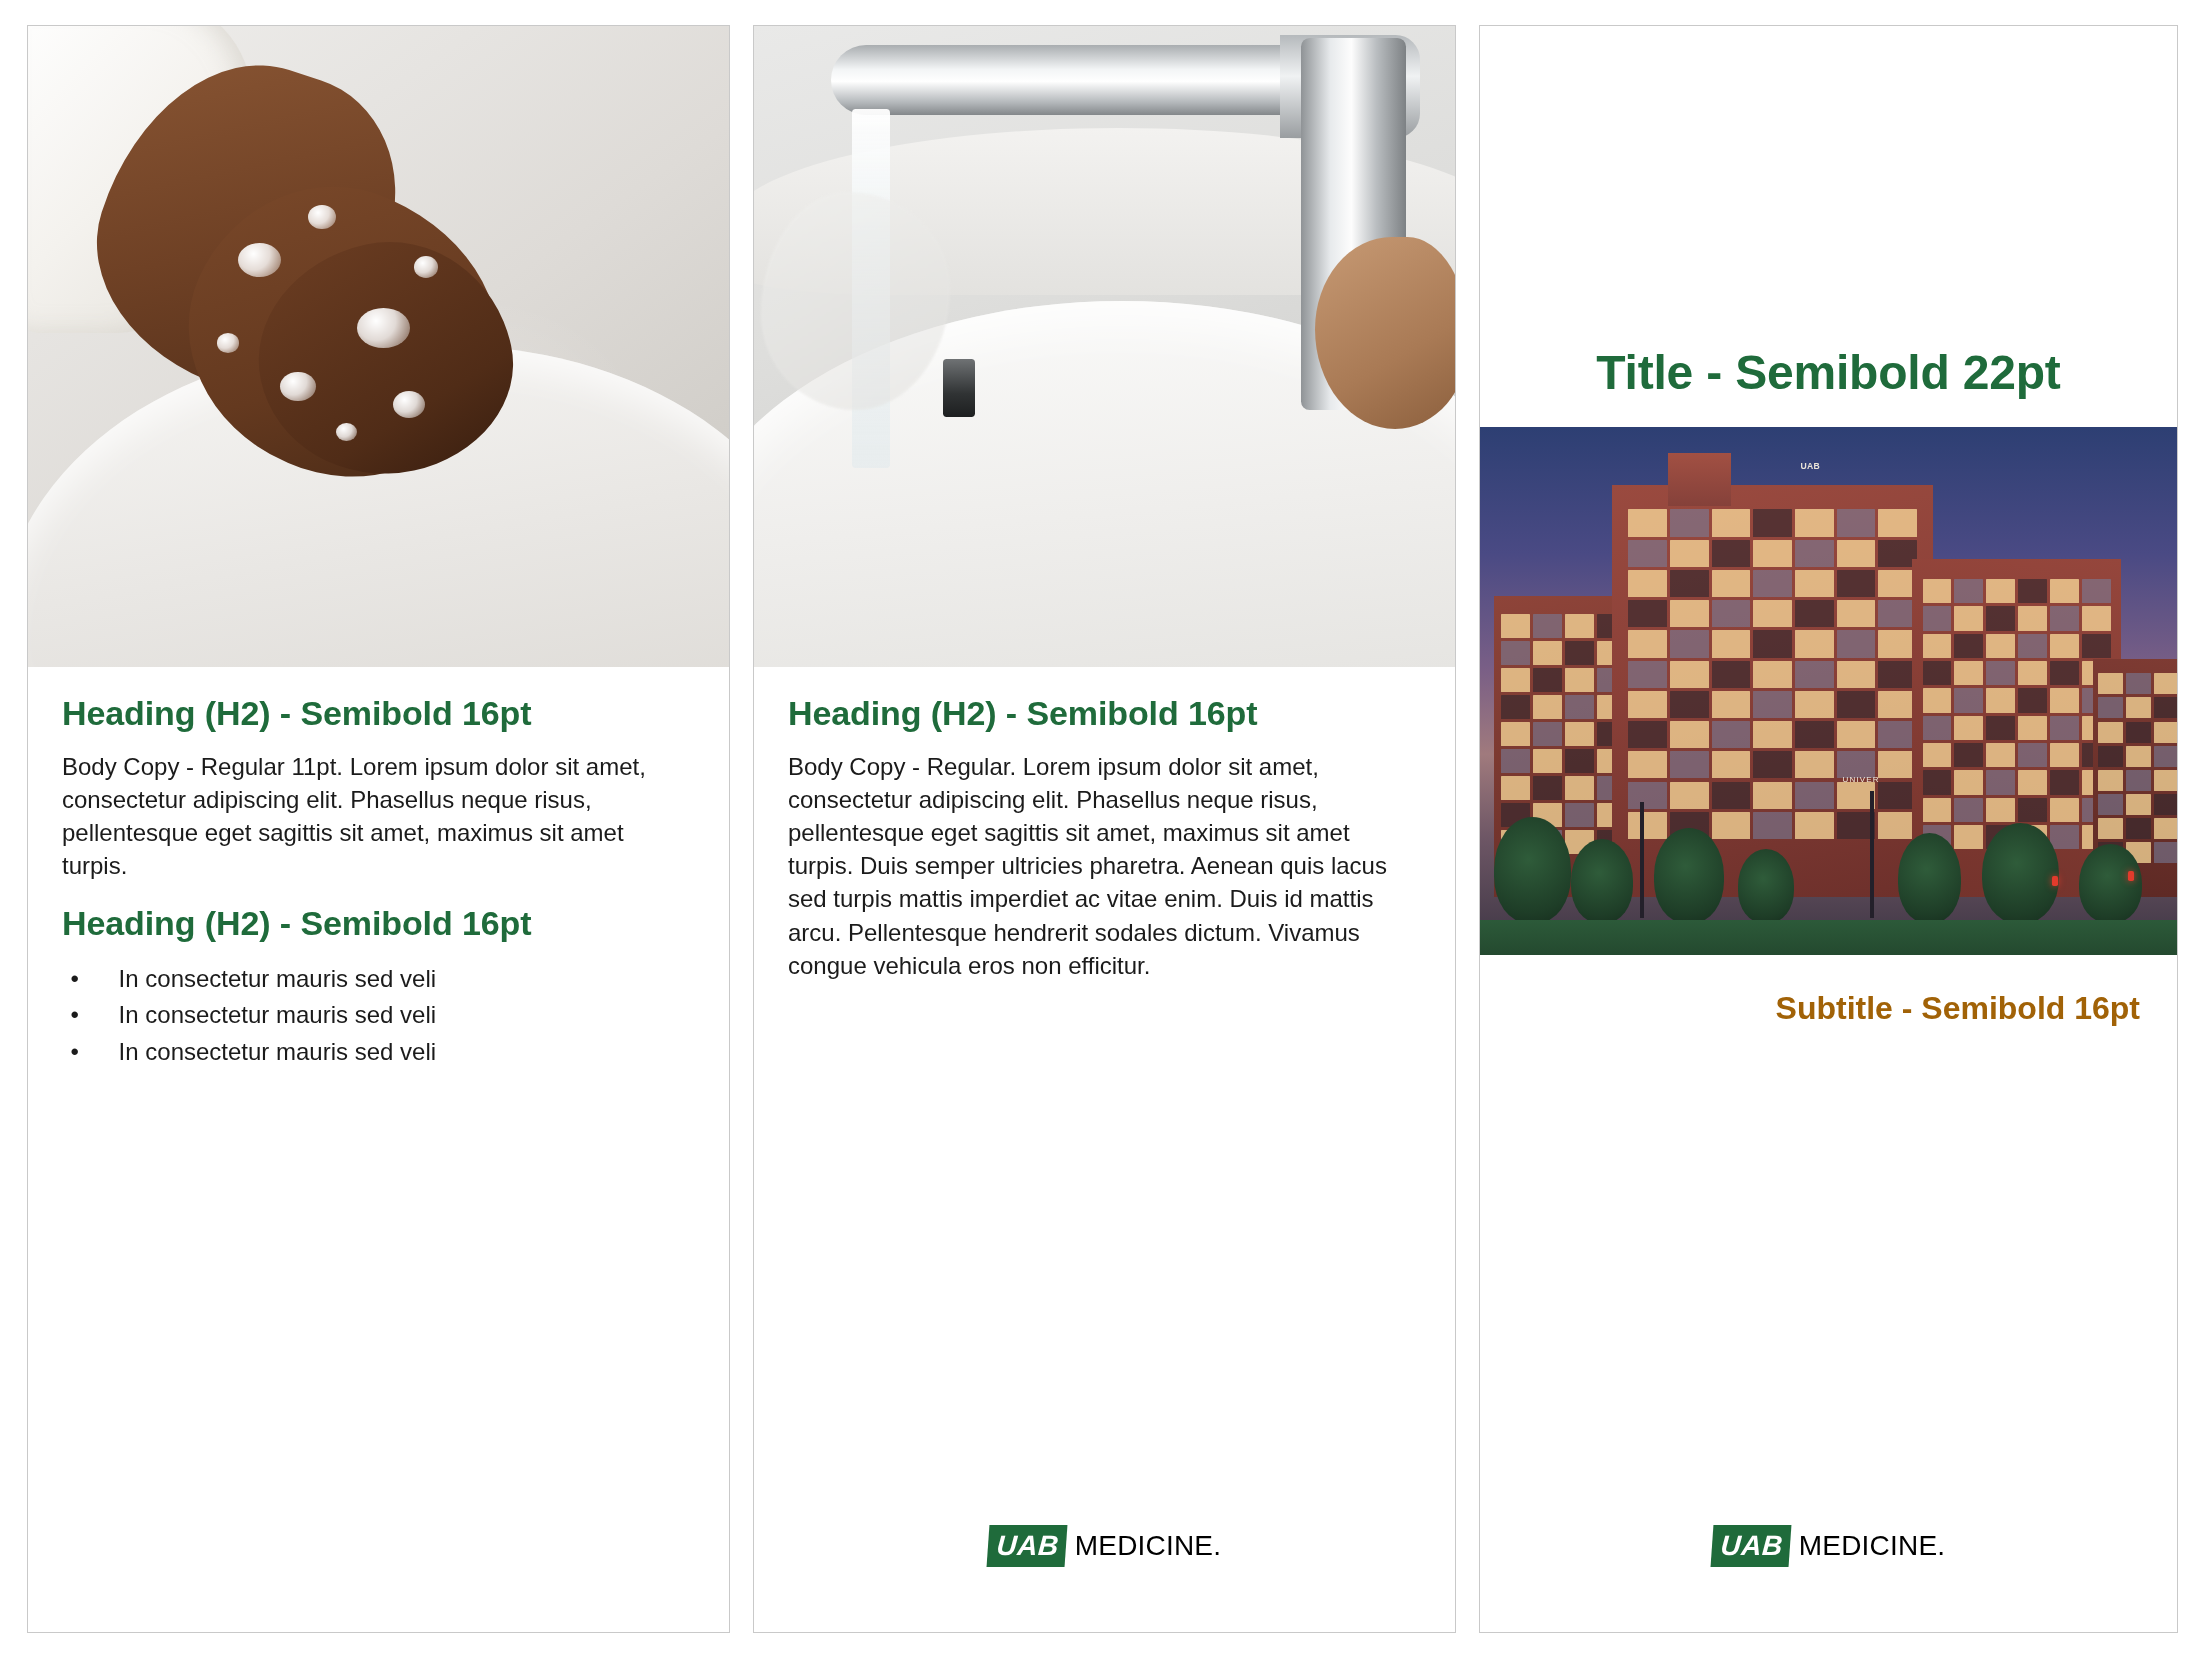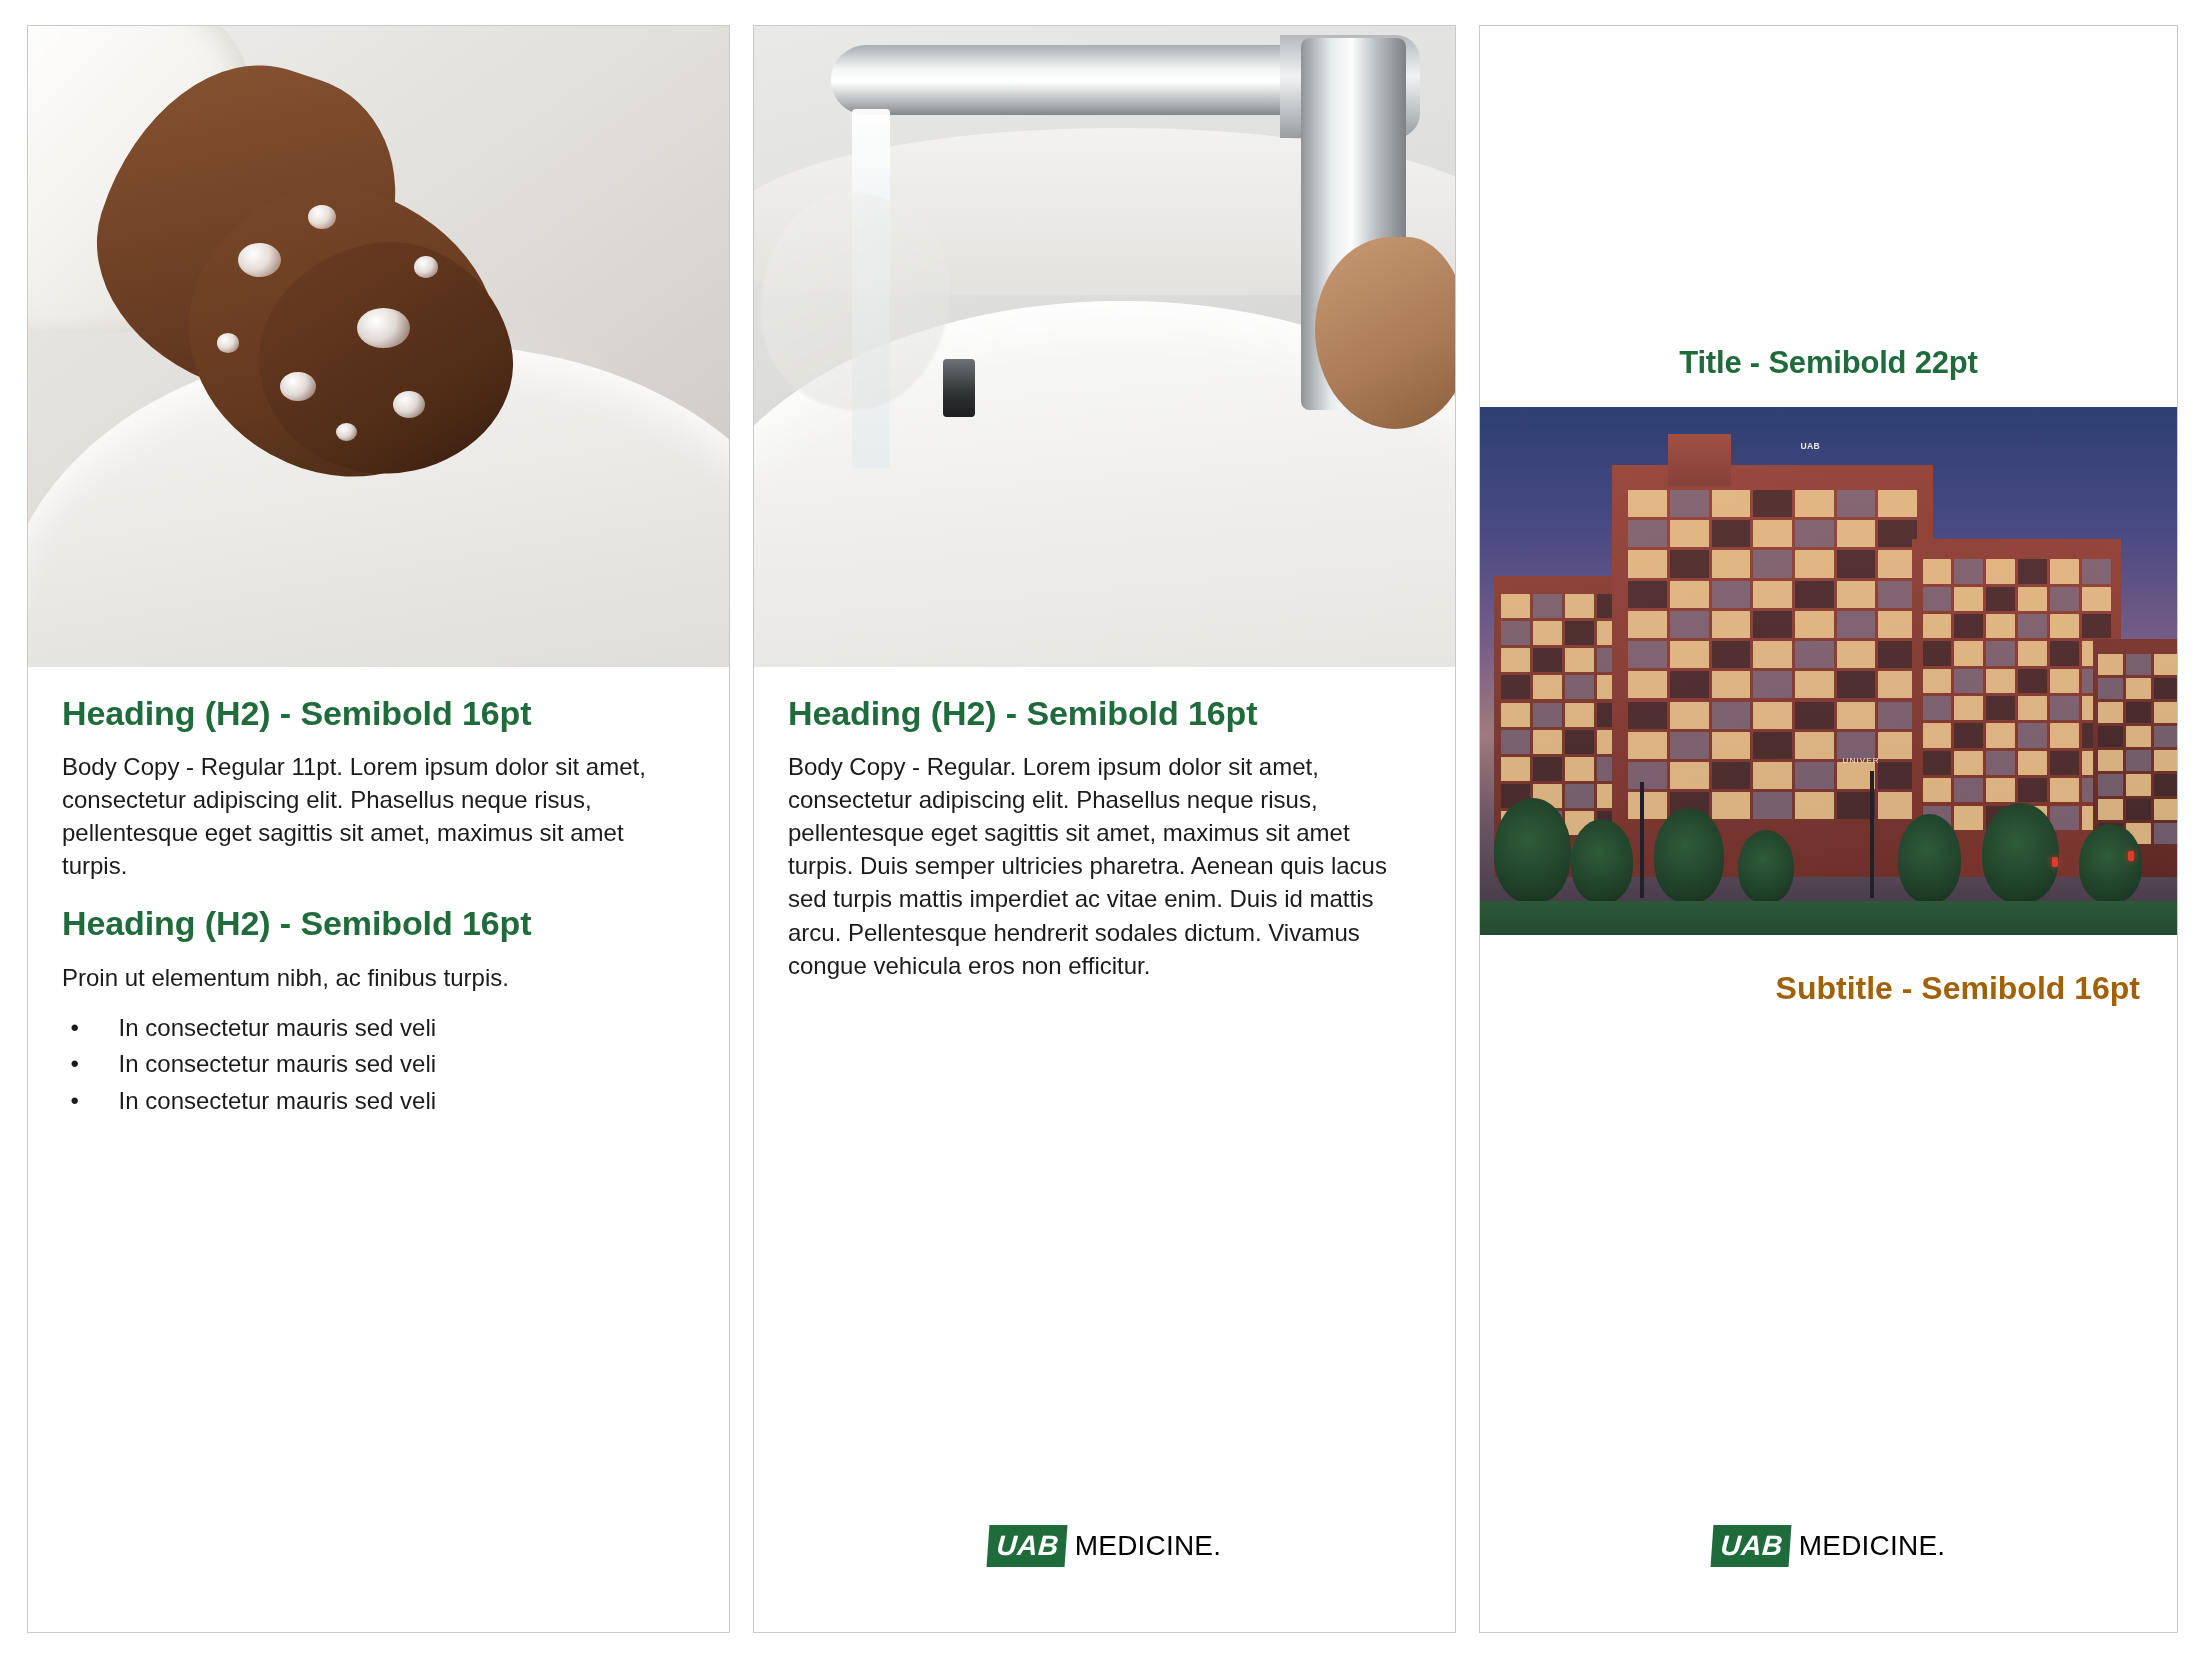--- a/index.html
+++ b/index.html
@@ -360,21 +360,21 @@
     color: #1b1b1b;
   }
 
   
   .title-wrap {
     padding: 319px 37px 27px 37px;
     text-align: center;
   }
   .doc-title {
     color: #1f6b3b;
-    font-size: 31px;
+    font-size: 48px;
     font-weight: bold;
     margin: 0;
     line-height: 1.15;
     letter-spacing: -0.2px;
   }
   .subtitle-wrap {
     padding: 33px 37px 0 37px;
     text-align: right;
   }
   .doc-subtitle {
@@ -438,21 +438,20 @@
       <div class="suds" style="left:52%; top:57%; width:32px; height:27px;"></div>
       <div class="suds" style="left:44%; top:62%; width:21px; height:18.4px;"></div>
     </div>
 
     <div class="panel-body">
       <h2 class="h2">Heading (H2) - Semibold 16pt</h2>
       <p class="body-copy">Body Copy - Regular 11pt. Lorem ipsum dolor sit amet, consectetur adipiscing elit. Phasellus neque risus, pellentesque eget sagittis sit amet, maximus sit amet turpis.</p>
 
 
       <h2 class="h2">Heading (H2) - Semibold 16pt</h2>
-      <p class="intro-line">Proin ut elementum nibh, ac finibus turpis.</p>
 
       <ul class="bullets">
         <li>In consectetur mauris sed veli</li>
         <li>In consectetur mauris sed veli</li>
         <li>In consectetur mauris sed veli</li>
       </ul>
     </div>
   </section>
 
   <section class="panel panel-middle">

